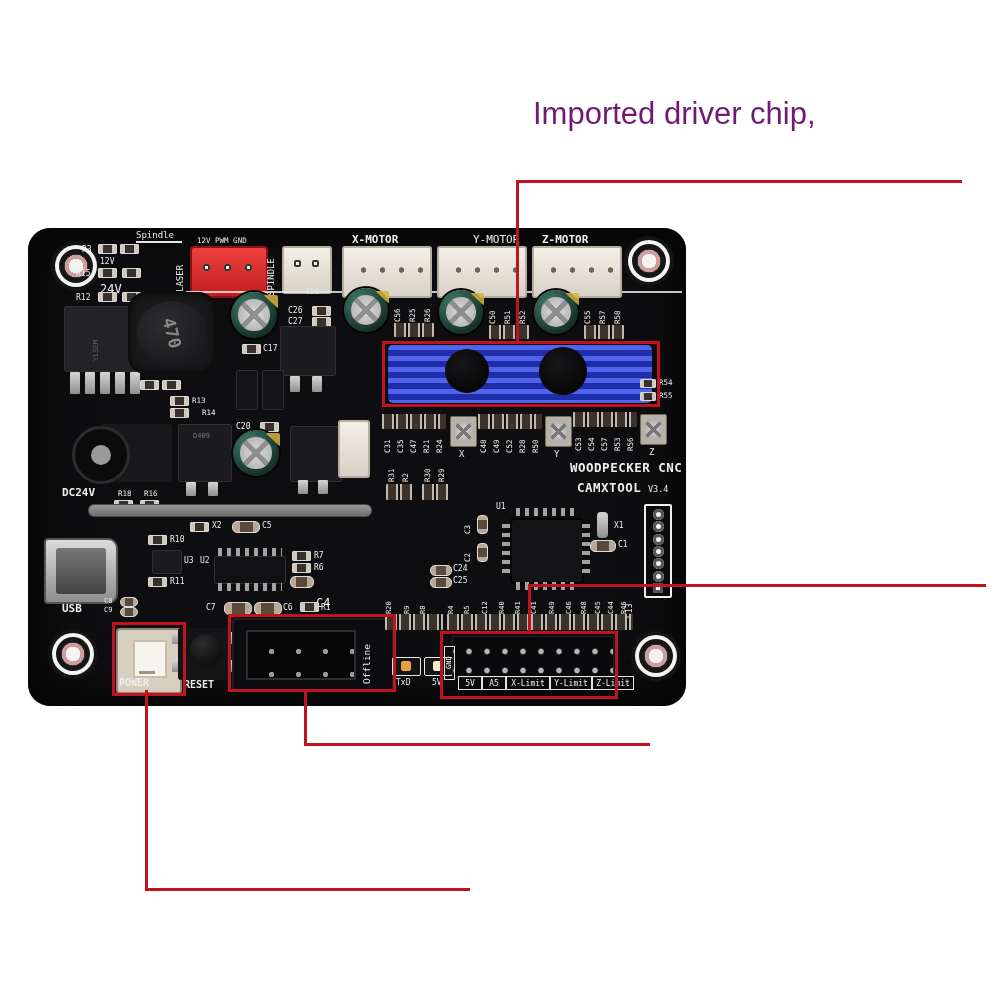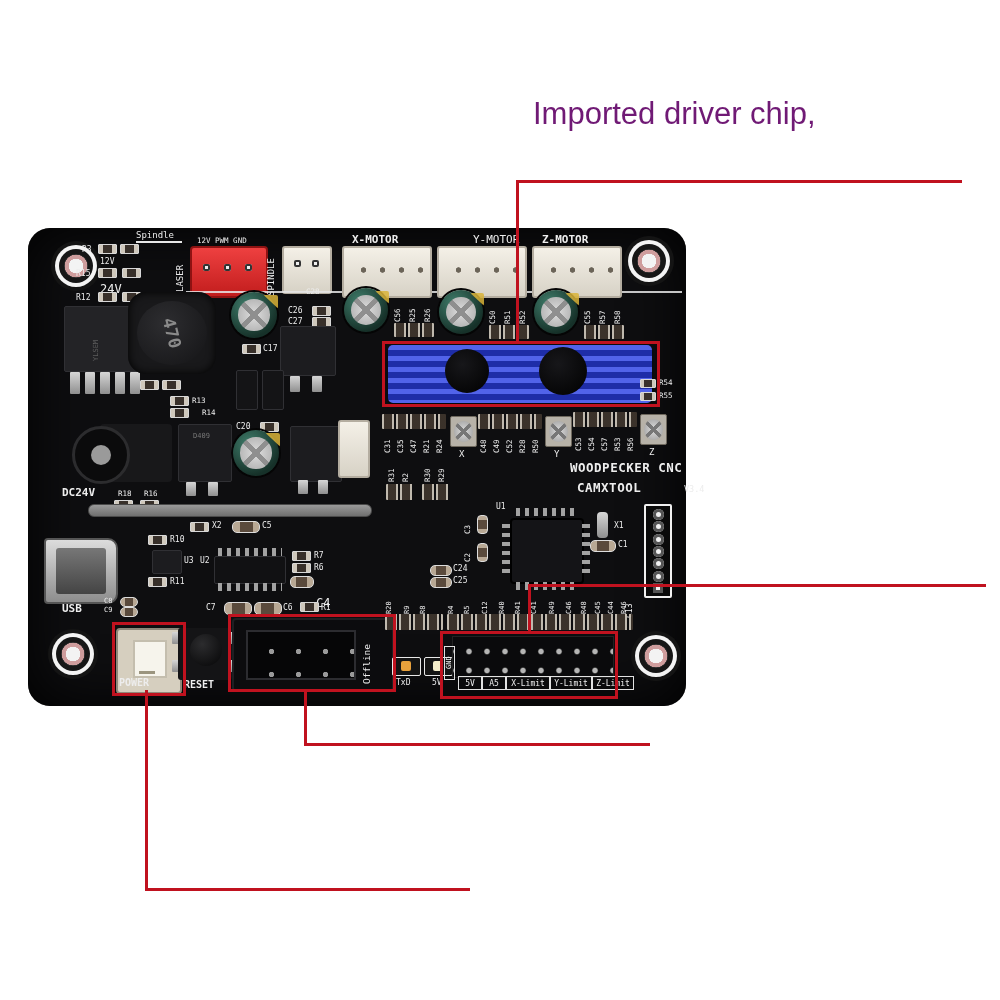--- a/index.html
+++ b/index.html
@@ -274,21 +274,21 @@
   <span class="silk v" style="left:575px;top:429px;height:22px;font-size:7.5px;">C53</span>
   <span class="silk v" style="left:588px;top:429px;height:22px;font-size:7.5px;">C54</span>
   <span class="silk v" style="left:601px;top:429px;height:22px;font-size:7.5px;">C57</span>
   <span class="silk v" style="left:614px;top:429px;height:22px;font-size:7.5px;">R53</span>
   <span class="silk v" style="left:627px;top:429px;height:22px;font-size:7.5px;">R56</span>
   <div class="trim" style="left:640px;top:414px;"></div>
   <span class="silk" style="left:649px;top:448px;font-size:9px;">Z</span>
 
   <span class="silk" style="left:570px;top:462px;font-size:12.5px;font-weight:bold;letter-spacing:.5px;">WOODPECKER CNC</span>
   <span class="silk" style="left:577px;top:482px;font-size:12.5px;font-weight:bold;letter-spacing:.5px;">CAMXTOOL</span>
-  <span class="silk" style="left:648px;top:485px;font-size:8.5px;margin-left:36px;">V3.4</span>
+  <span class="silk" style="left:648px;top:485px;font-size:8.5px;">V3.4</span>
 
   <div class="slot"></div>
   <div class="smd" style="left:190px;top:522px;"></div>
   <span class="silk" style="left:212px;top:522px;font-size:8px;">X2</span>
   <div class="pill" style="left:232px;top:521px;width:26px;height:10px;"></div>
   <span class="silk" style="left:262px;top:522px;font-size:8px;">C5</span>
   <div class="smd" style="left:148px;top:535px;"></div>
   <span class="silk" style="left:170px;top:536px;font-size:8px;">R10</span>
   <div class="blk" style="left:152px;top:550px;width:28px;height:22px;"></div>
   <span class="silk" style="left:184px;top:557px;font-size:8px;">U3</span>

